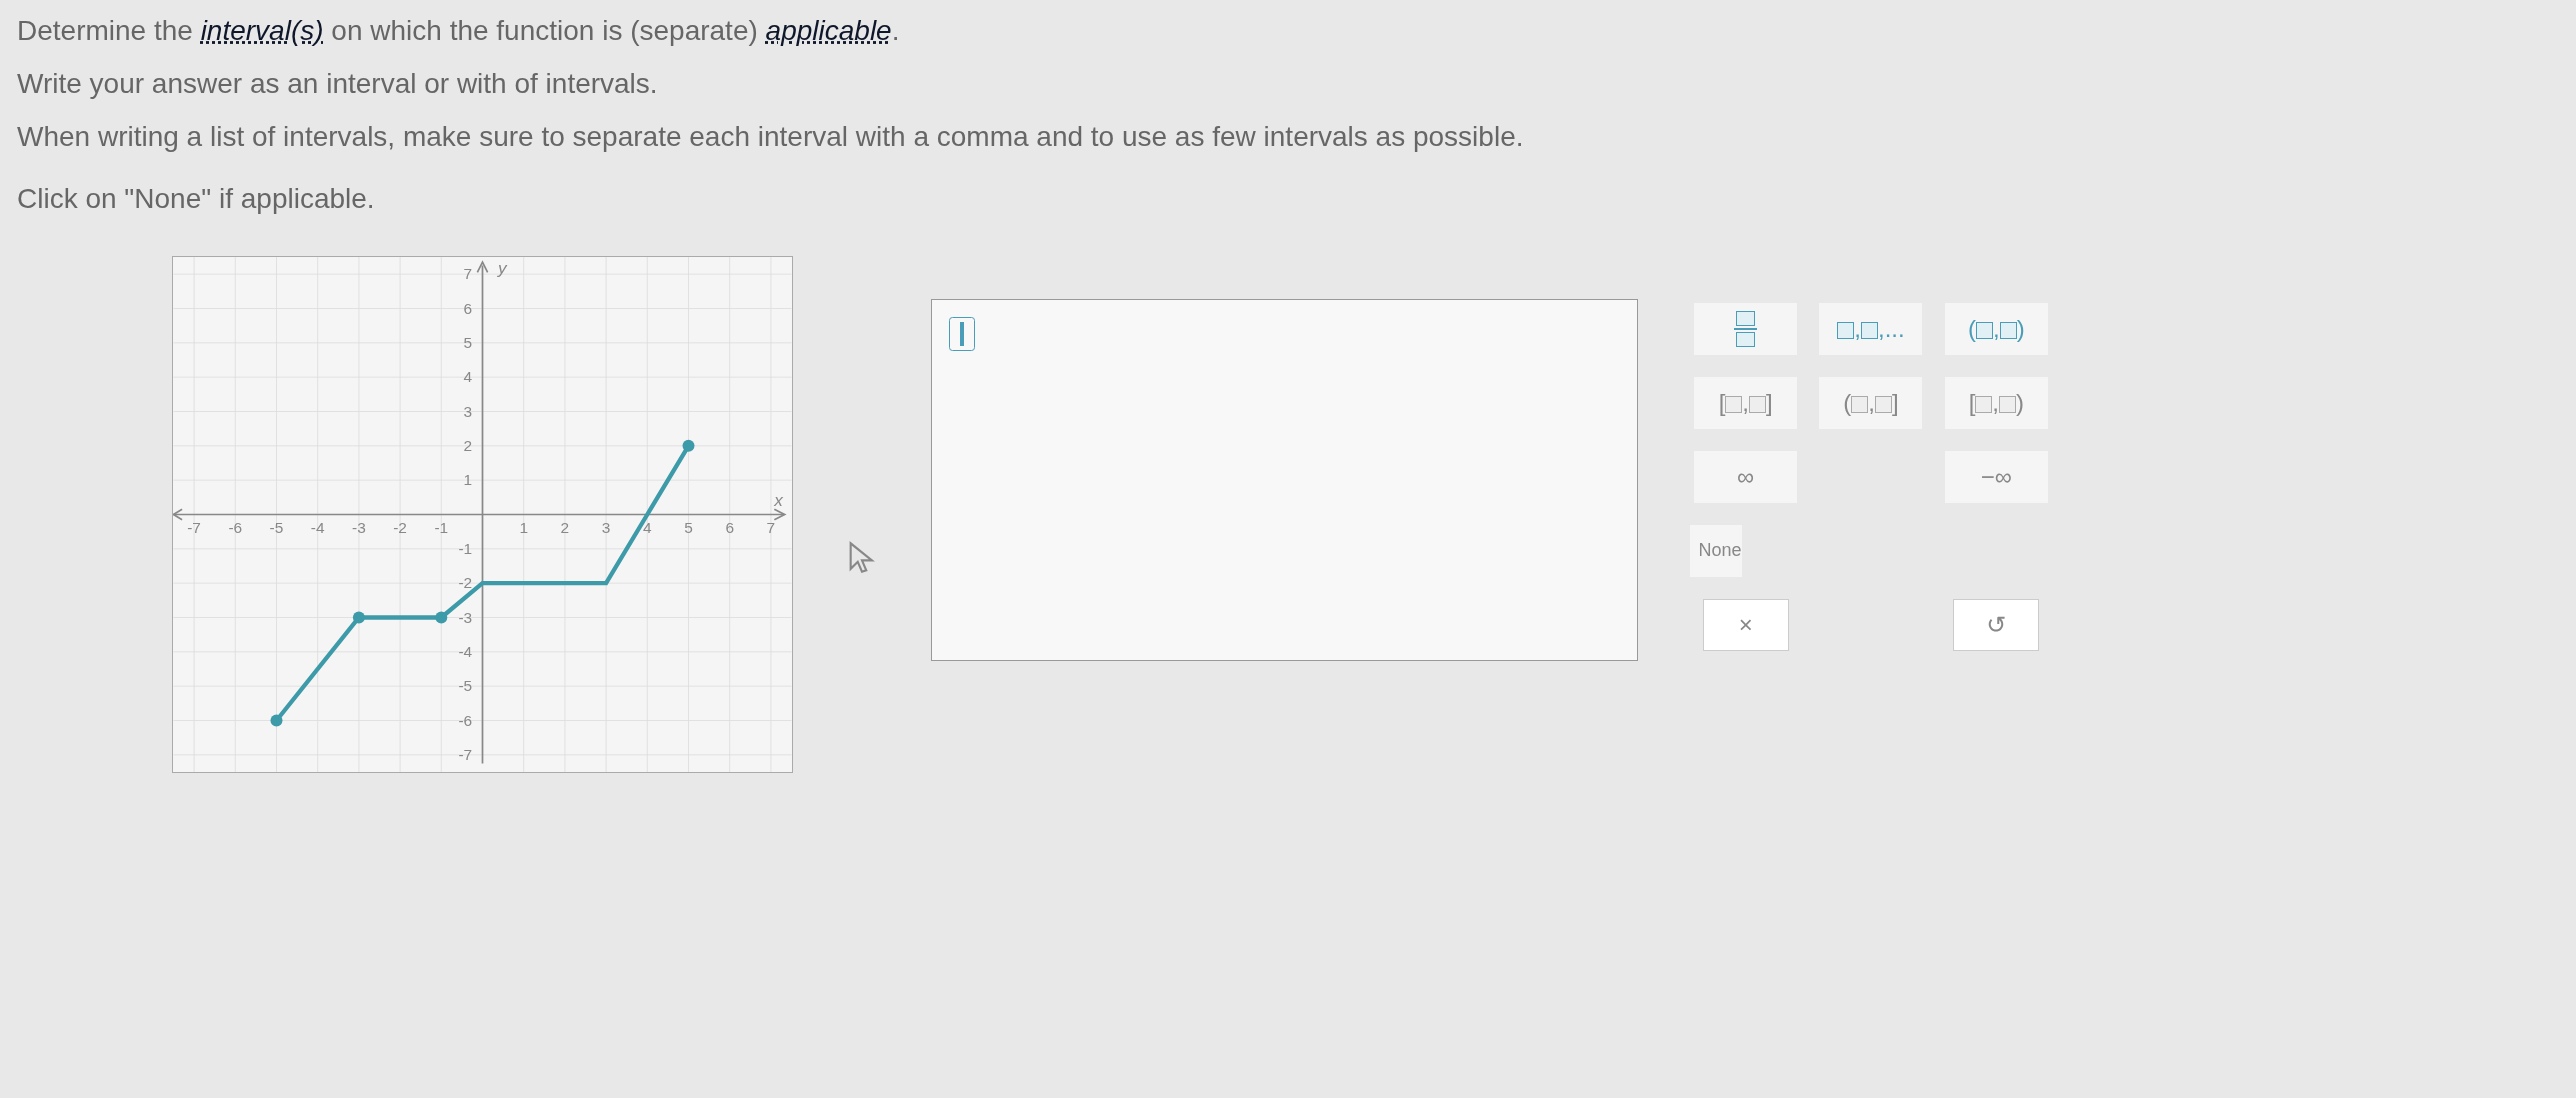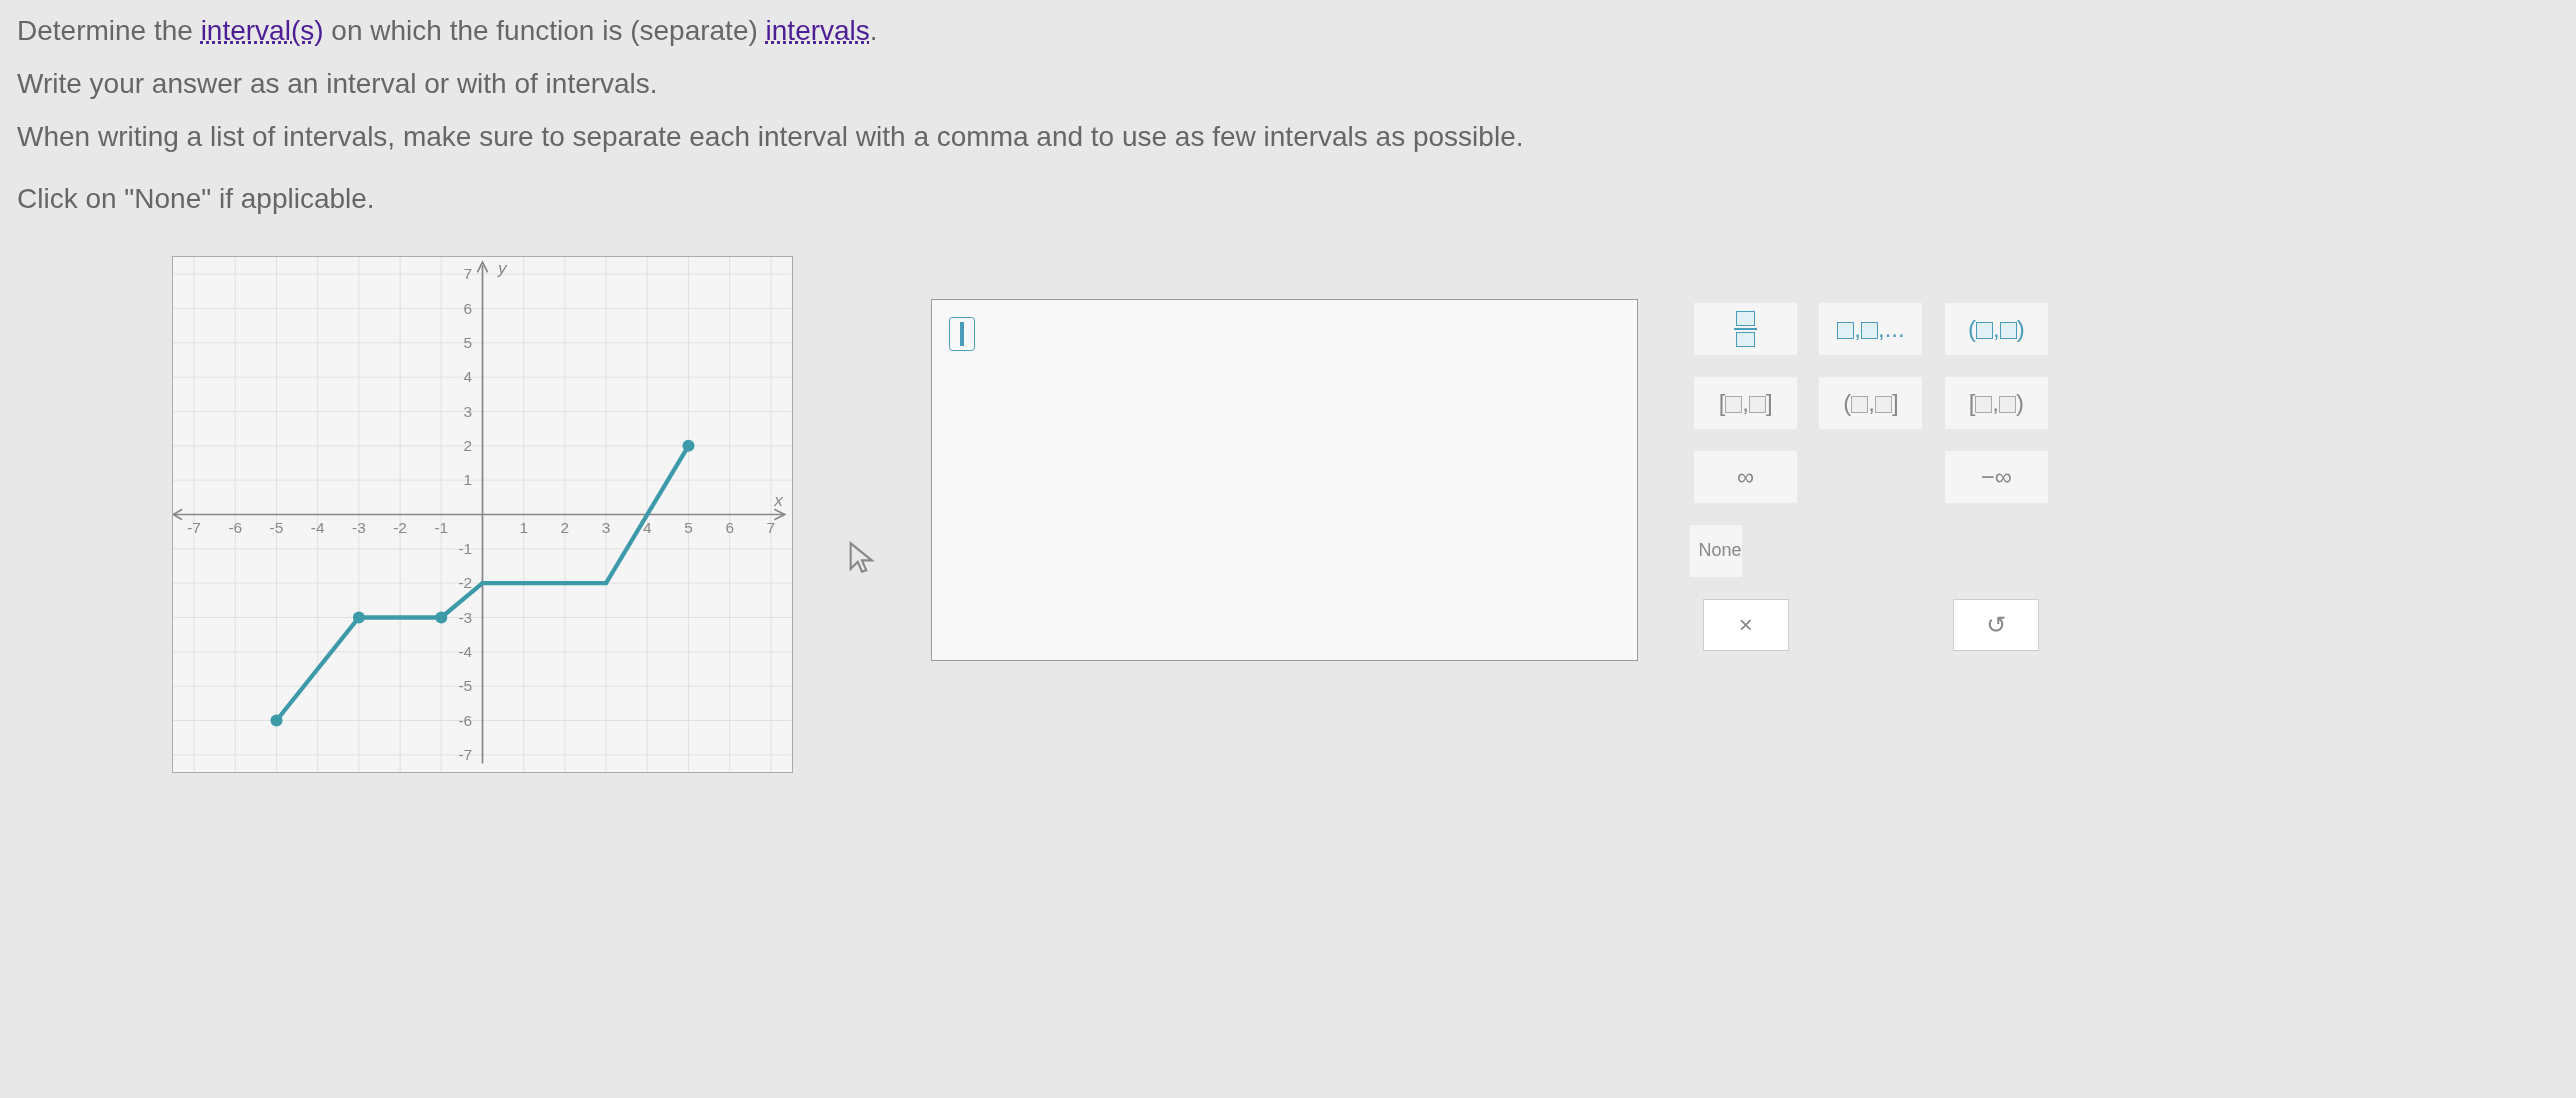--- a/index.html
+++ b/index.html
@@ -17,21 +17,22 @@
     }
     .question-text {
       font-size: 28px;
       line-height: 1.6;
       color: #666;
       margin-bottom: 8.6px;
     }
     .underline {
       text-decoration: underline;
       text-decoration-style: dotted;
-      color: #4c1d95;
+      color: #0f172a;
+      font-style: italic;
     }
     .content-row {
       display: flex;
       align-items: flex-start;
       gap: 52px;
       margin-top: 34px;
       padding-left: 155px;
     }
     .graph-container {
       width: 621px;
@@ -136,21 +137,21 @@
     }
     .placeholder-box.gray {
       border-color: #aaa;
       background: #eee;
     }
   </style>
 </head>
 <body>
 
 <div class="question-text">
-  <span>Determine the </span><span class="underline">interval(s)</span><span> on which the function is (separate) </span><span class="underline">intervals</span><span>.</span>
+  <span>Determine the </span><span class="underline">interval(s)</span><span> on which the function is (separate) </span><span class="underline">applicable</span><span>.</span>
 </div>
 
 <div class="question-text">Write your answer as an interval or with of intervals.</div>
 <div class="question-text">When writing a list of intervals, make sure to separate each interval with a comma and to use as few intervals as possible.</div>
 <div class="question-text" style="margin-top:17px">Click on "None" if applicable.</div>
 
 <div class="content-row">
 
   <div class="graph-container">
     <svg class="graph-svg" viewBox="0 0 720 600">

